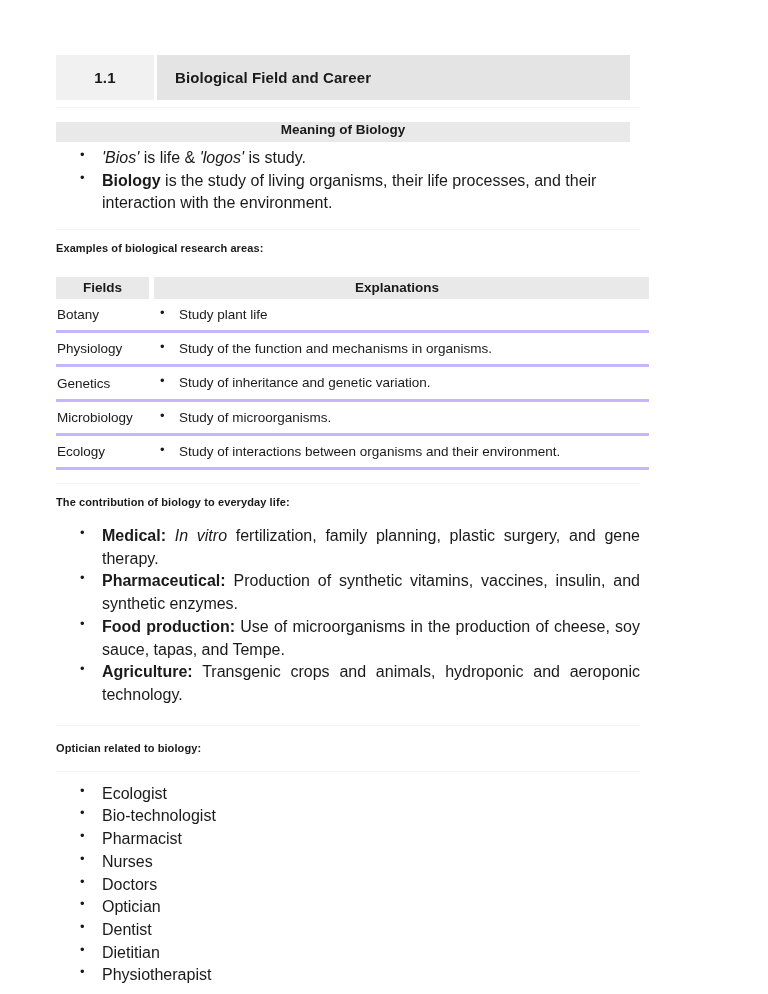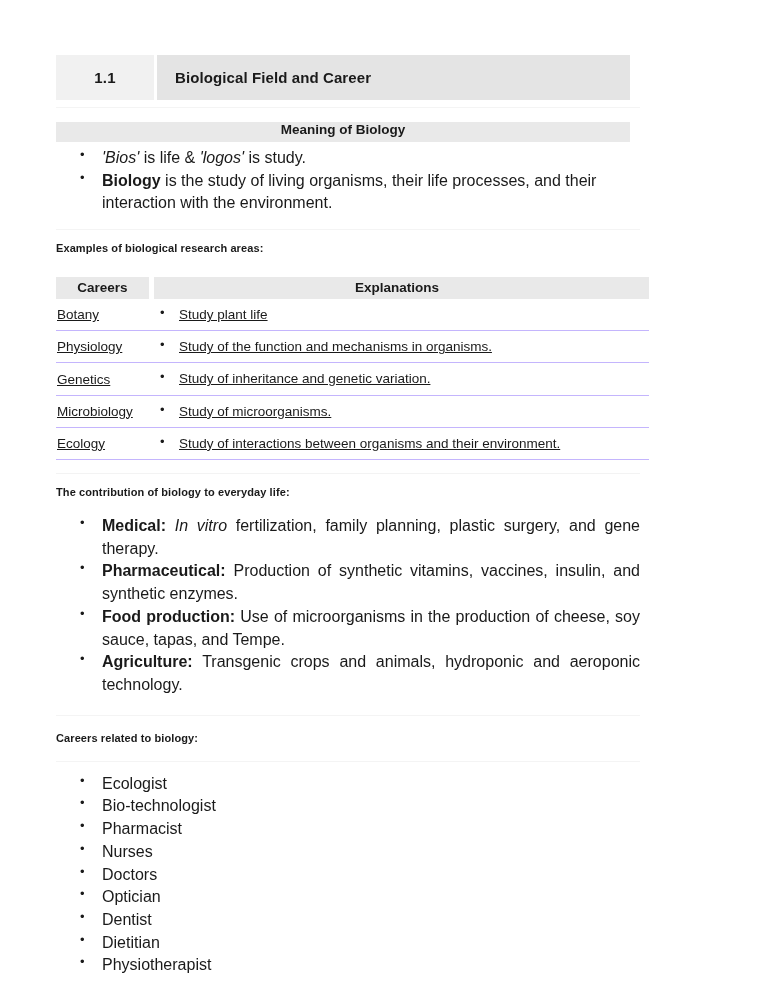--- a/index.html
+++ b/index.html
@@ -133,21 +133,21 @@
     height: 22px;
     line-height: 22px;
   }
   table.fields thead th.c1 { width: 93px; }
   table.fields thead th.spacer {
     width: 5px;
     background: #ffffff;
   }
   table.fields thead th.c2 { width: 486px; padding-right: 9px; }
 
-  table.fields tbody tr { border-bottom: 1px solid #c4b5fd; text-decoration: underline; }
+  table.fields tbody tr { border-bottom: 3px solid #c4b5fd; }
   table.fields tbody td.field {
     padding: 6px 0 6px 1px;
     width: 93px;
   }
   table.fields tbody td.exp {
     padding: 6px 9px 6px 0;
   }
   table.fields tbody td.exp ul {
     list-style: none;
     margin: 0;
@@ -196,21 +196,21 @@
       </li>
     </ul>
 
     <div class="rule" style="margin-top:14px;"></div>
 
     <div class="head" style="margin-top:12px;">Examples of biological research areas:</div>
 
     <table class="fields" style="margin-top:23px;">
       <thead>
         <tr>
-          <th class="c1">Careers</th>
+          <th class="c1">Fields</th>
           <th class="spacer"></th>
           <th class="c2">Explanations</th>
         </tr>
       </thead>
       <tbody>
         <tr>
           <td class="field">Botany</td>
           <td class="spacer"></td>
           <td class="exp">
             <ul>
@@ -271,21 +271,21 @@
       <li>
         <span class="bd">Food production:</span><span> Use of microorganisms in the production of cheese, soy sauce, tapas, and Tempe.</span>
       </li>
       <li>
         <span class="bd">Agriculture:</span><span> Transgenic crops and animals, hydroponic and aeroponic technology.</span>
       </li>
     </ul>
 
     <div class="rule" style="margin-top:18px;"></div>
 
-    <div class="head" style="margin-top:16px;">Careers related to biology:</div>
+    <div class="head" style="margin-top:16px;">Optician related to biology:</div>
 
     <div class="rule" style="margin-top:17px;"></div>
 
     <ul class="bl" style="margin-top:11px;">
       <li><span>Ecologist</span></li>
       <li><span>Bio-technologist</span></li>
       <li><span>Pharmacist</span></li>
       <li><span>Nurses</span></li>
       <li><span>Doctors</span></li>
       <li><span>Optician</span></li>

